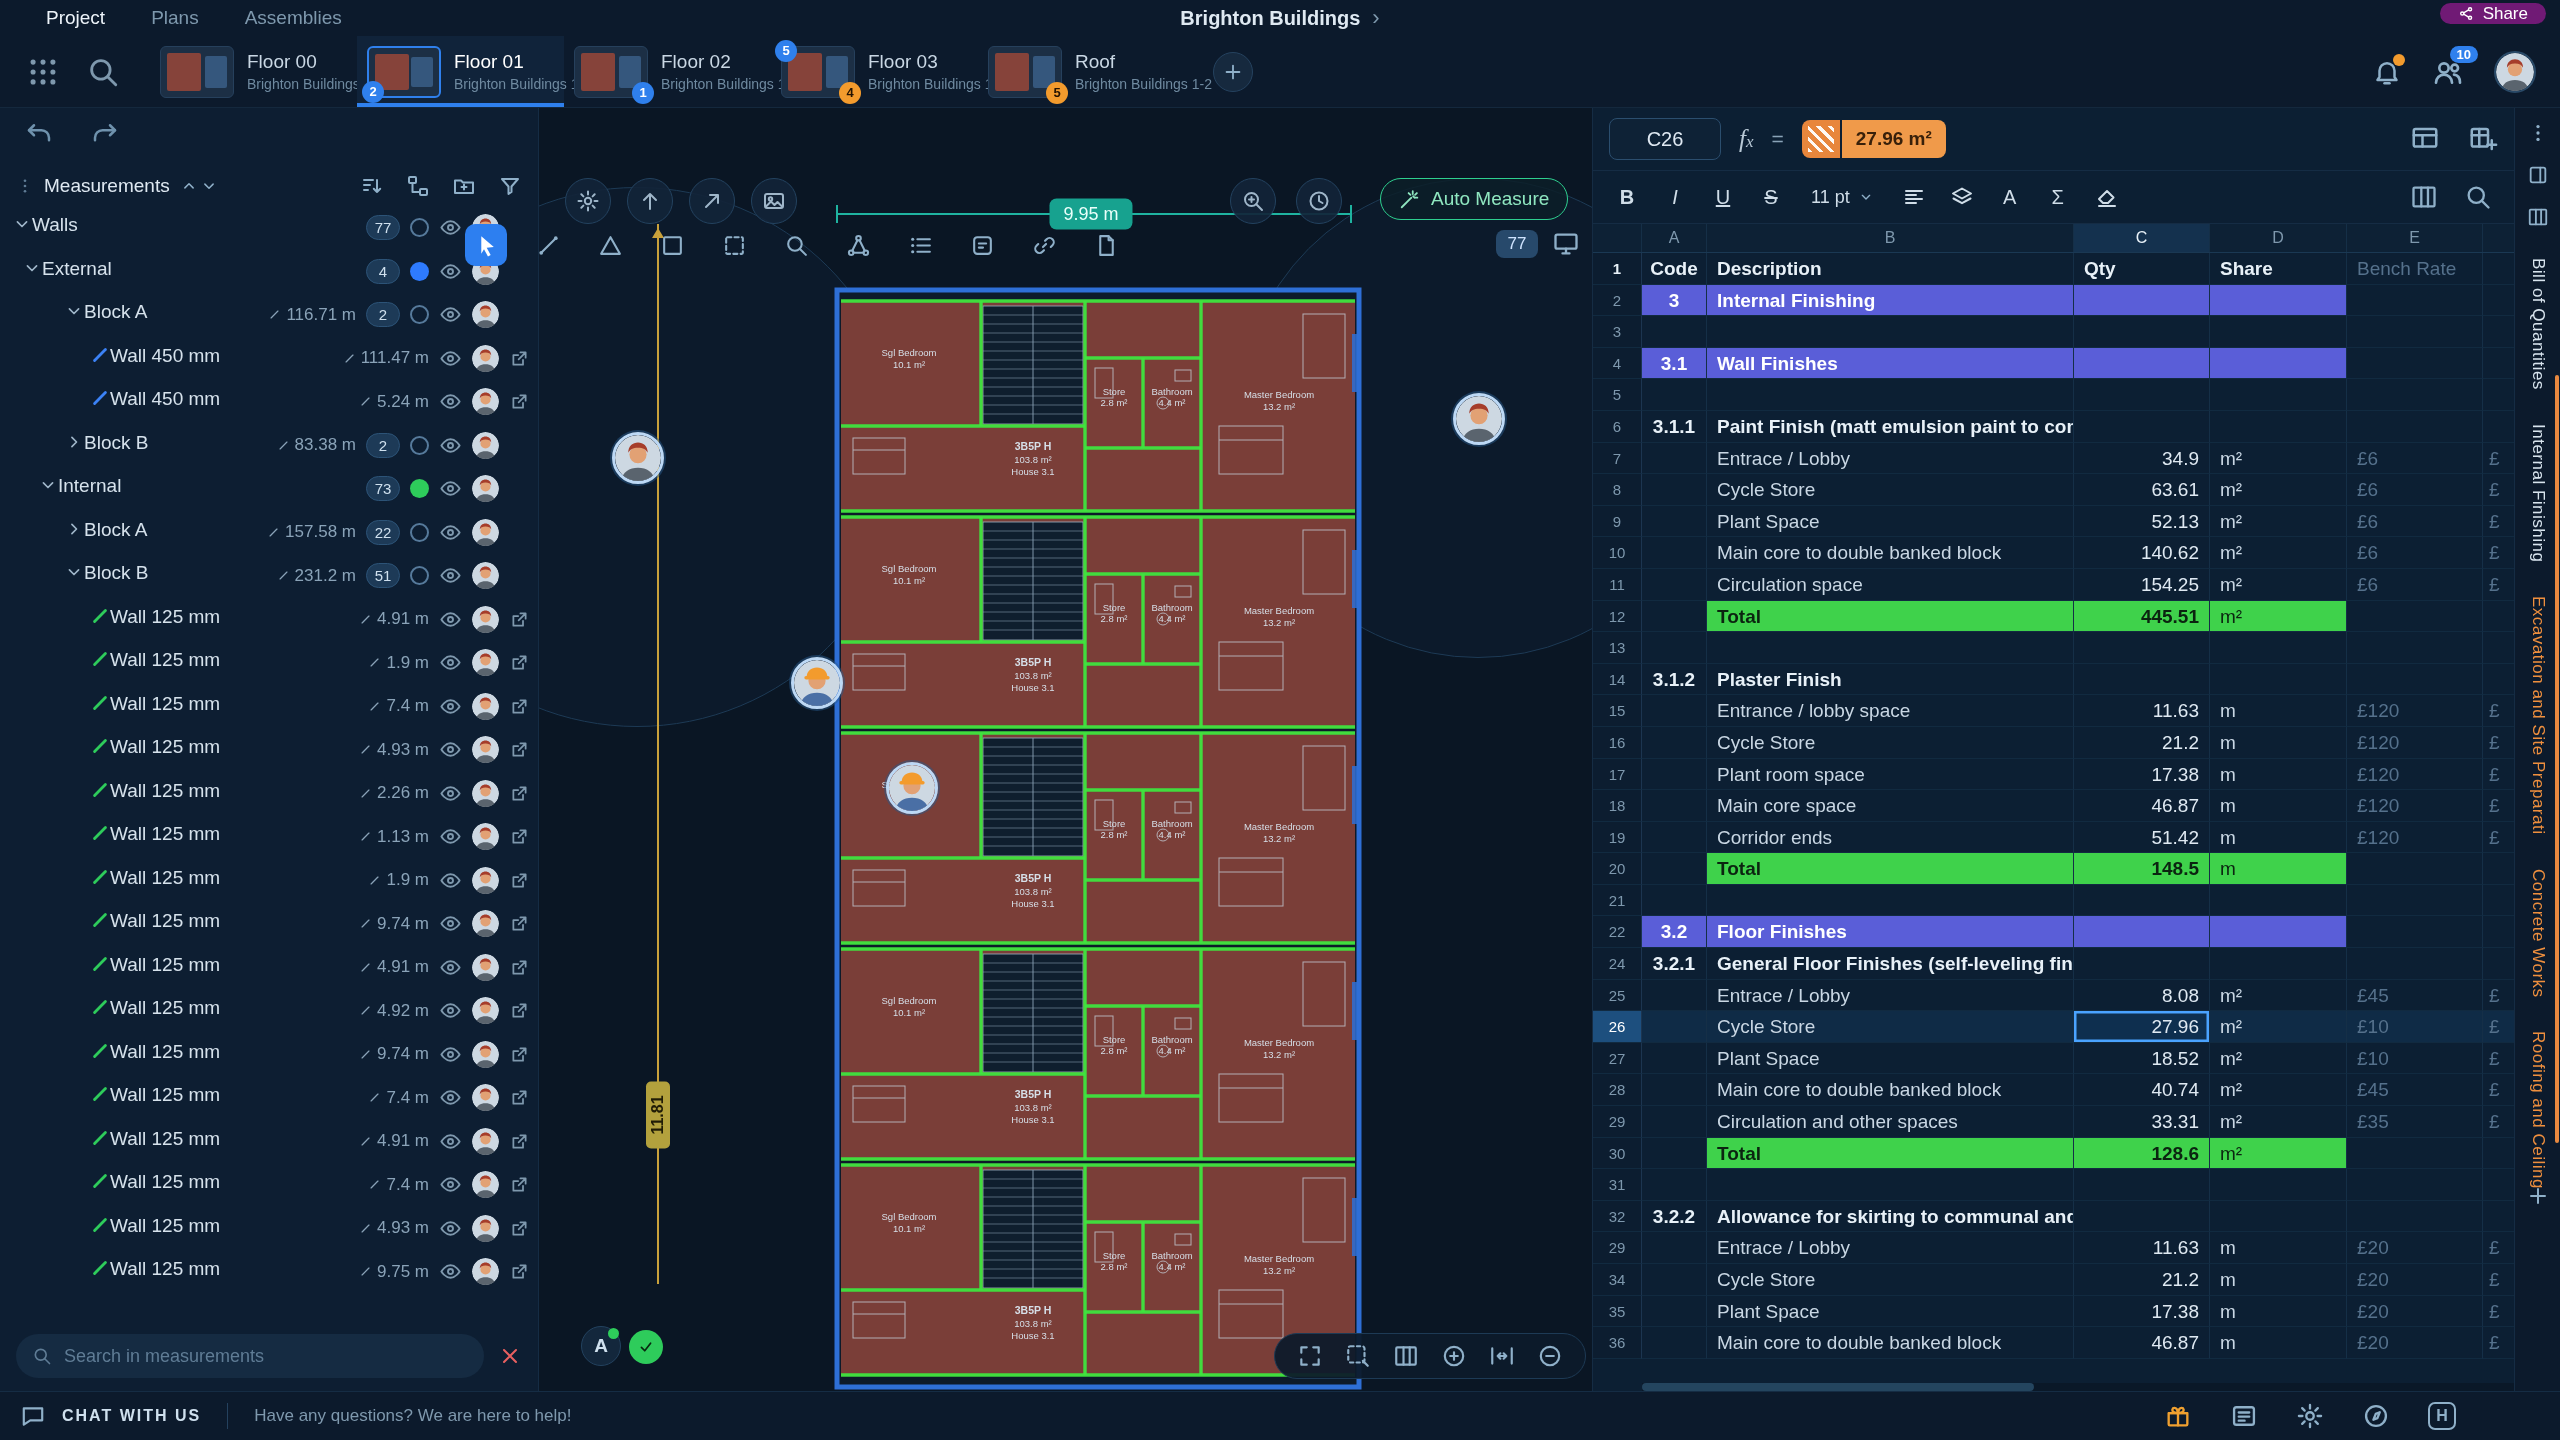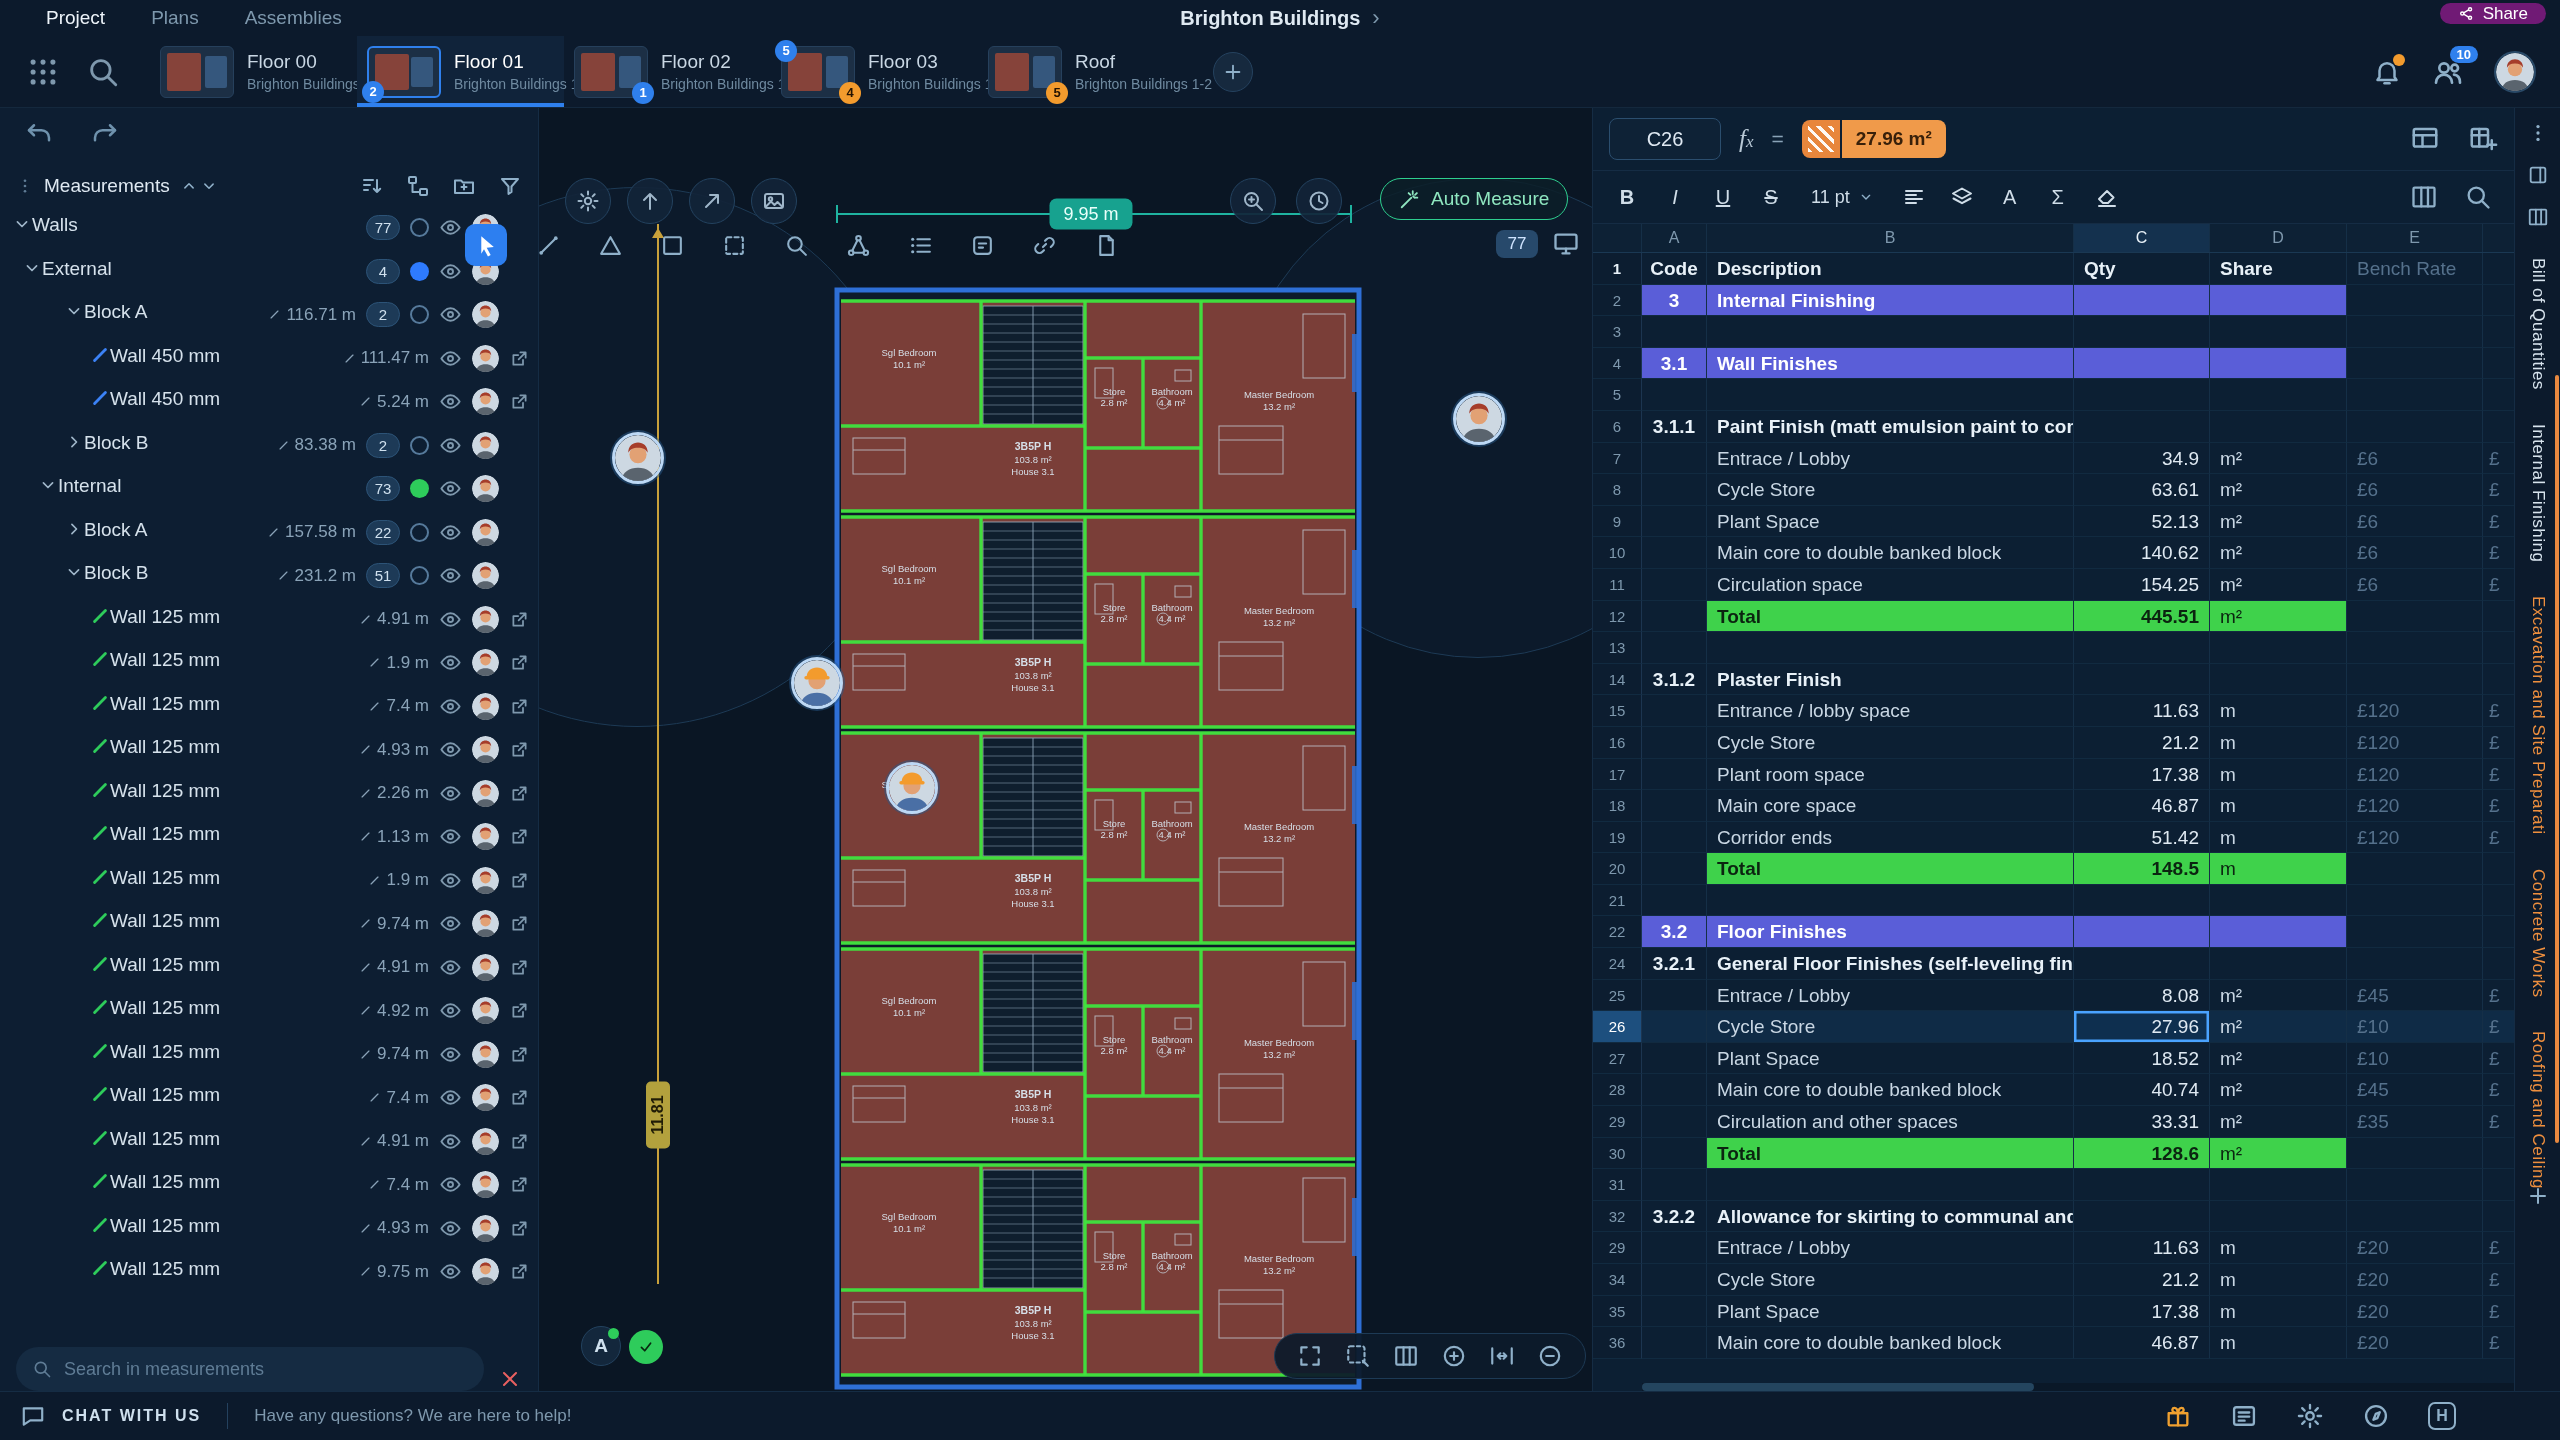--- a/index.html
+++ b/index.html
@@ -84,21 +84,21 @@
     font-size:15px;display:flex;align-items:center;justify-content:center;padding:0 6px}
   .tdot{width:19px;height:19px;border-radius:50%;flex:0 0 19px}
   .tdot.outline{border:2px solid #567a9b;background:transparent}
   .tdot.blue{background:#2e7bff}
   .tdot.green{background:#2ecc5b}
   .teye{width:23px;height:23px;color:#7e98ad;cursor:pointer}
   .tavatar{width:27px;height:27px;border-radius:50%;overflow:hidden;flex:0 0 27px}
   .tavatar svg{display:block;width:100%;height:100%}
   .tlink{width:21px;height:21px;color:#7e98ad;cursor:pointer}
   .tspacer{width:21px;flex:0 0 21px}
-  .search-row{flex:0 0 70px;display:flex;align-items:flex-end;padding:0 16px;gap:14px}
+  .search-row{flex:0 0 70px;display:flex;align-items:center;padding:0 16px;gap:14px}
   .search-box{flex:1;height:44px;border-radius:22px;background:#152b42;display:flex;align-items:center;gap:10px;padding:0 16px;color:#5f7c95}
   .search-box .ic{width:20px;height:20px}
   .search-box input{background:transparent;border:none;outline:none;color:#9fb6c9;font-size:18px;flex:1;min-width:0}
   .search-box input::placeholder{color:#5f7c95}
   .search-close{width:24px;height:24px;color:#e86060;cursor:pointer}
 
   
   .canvas{flex:1;position:relative;background:#0a1624;overflow:hidden}
   .range-circle{position:absolute;border-radius:50%;border:1px solid #1d3a55;background:rgba(20,40,62,.25)}
   .plan-wrap{position:absolute;left:294px;top:178px;width:530px;height:1105px}

